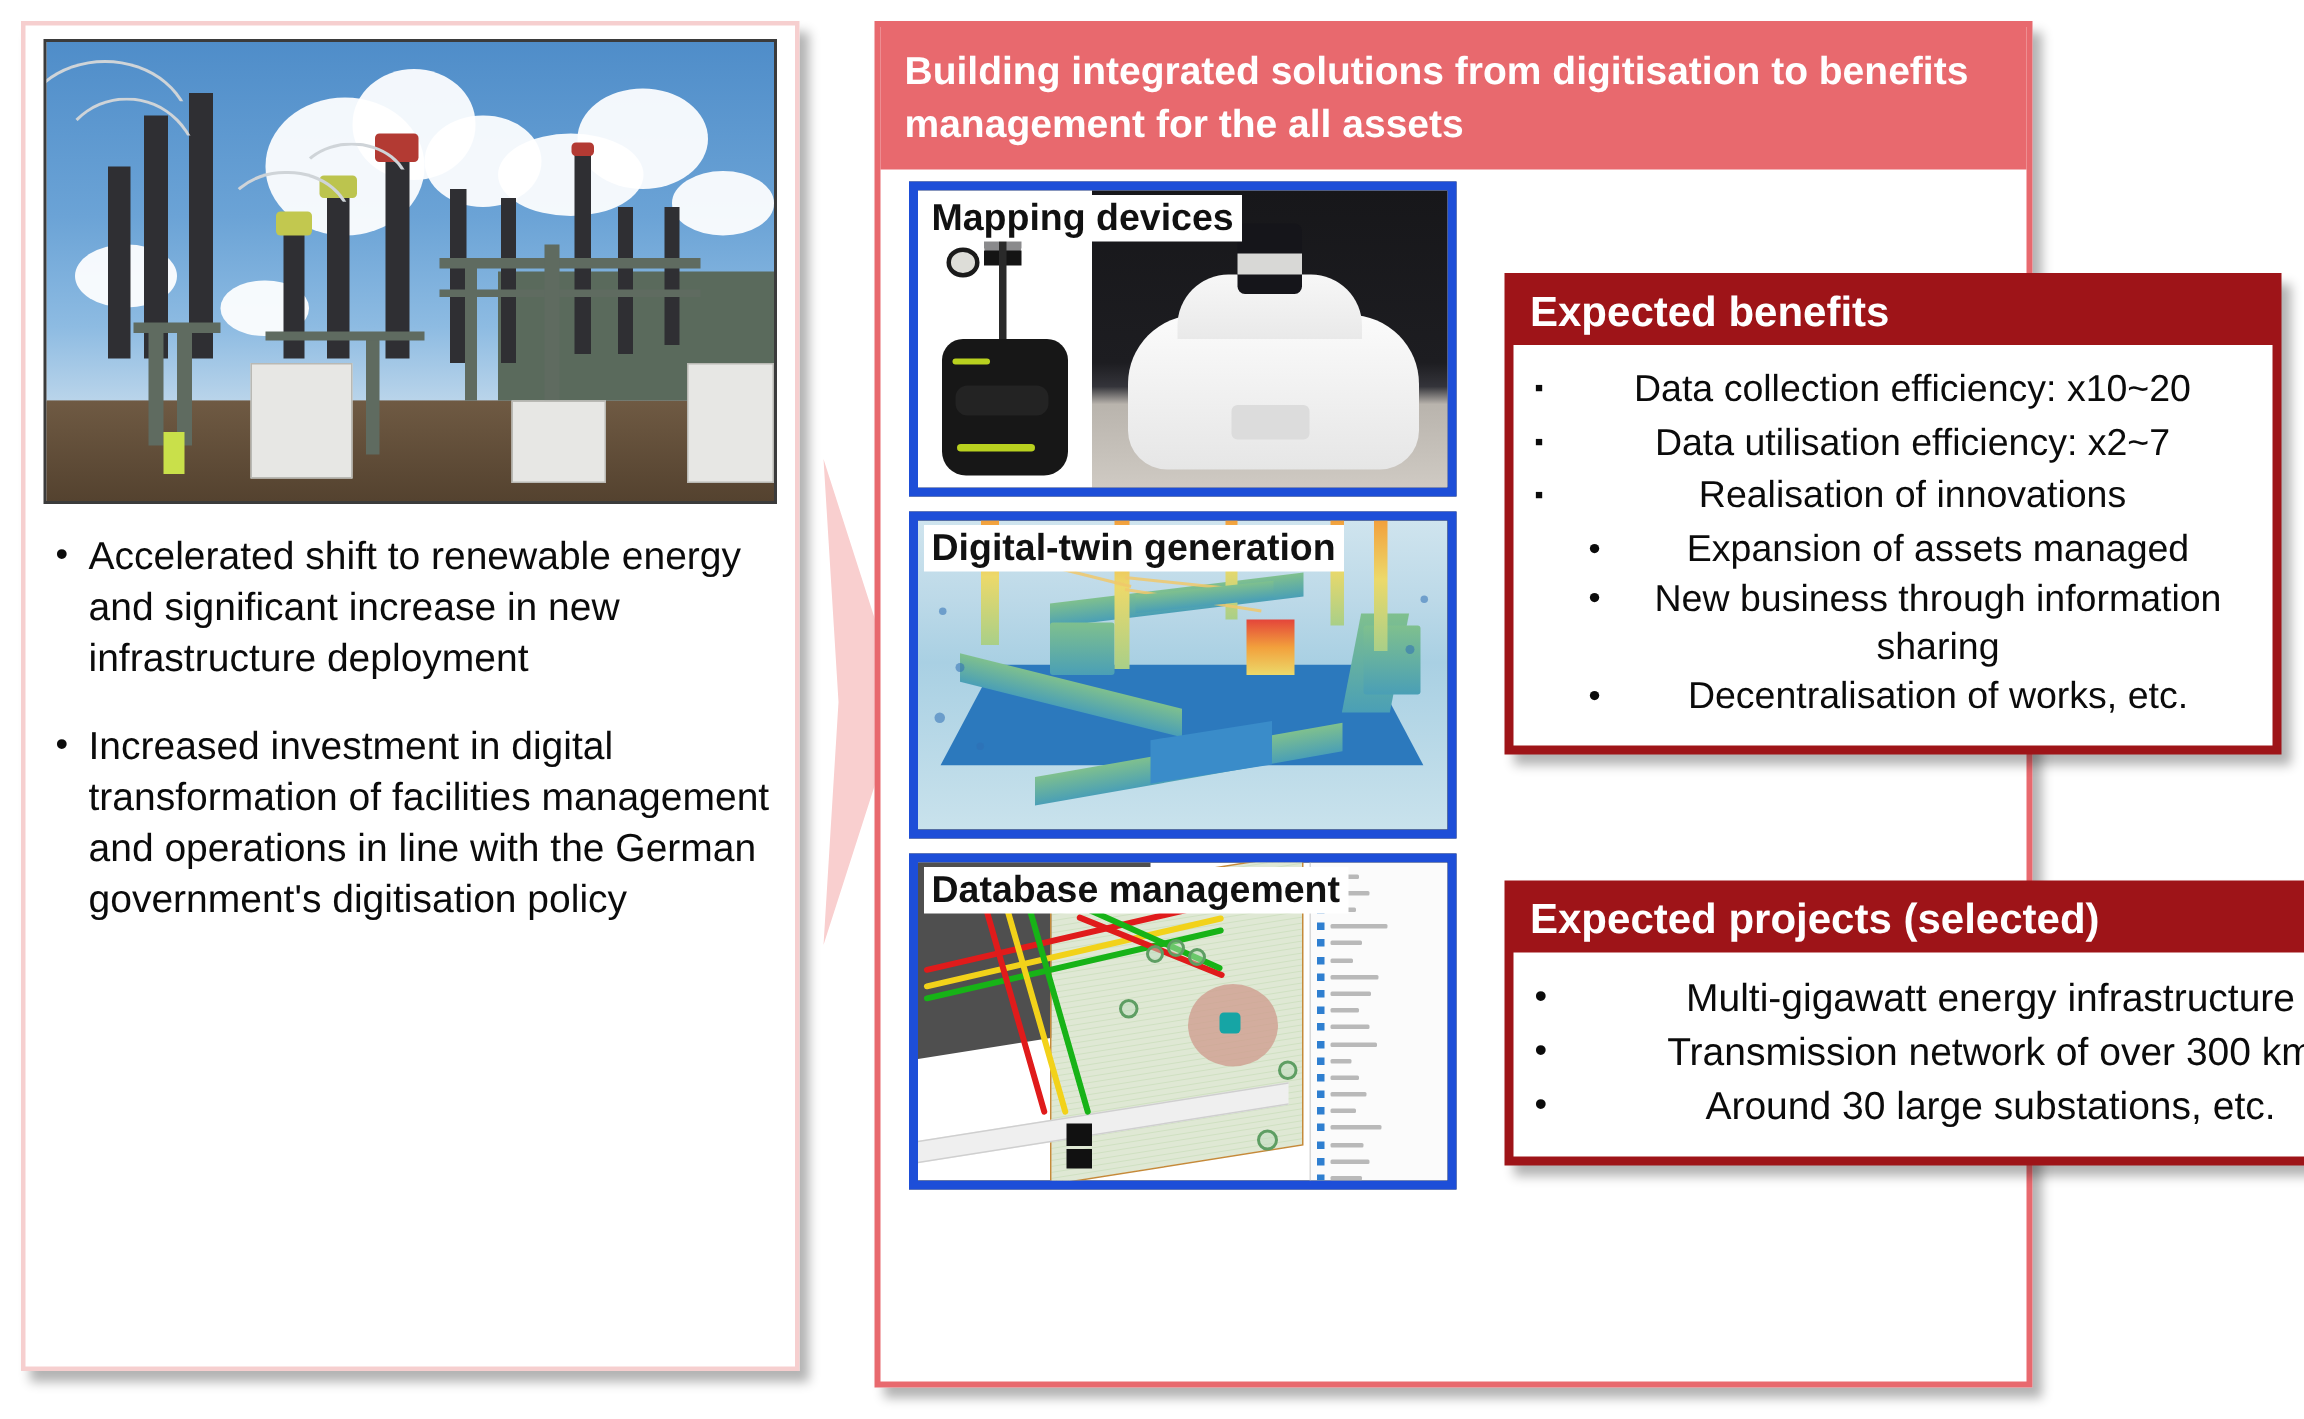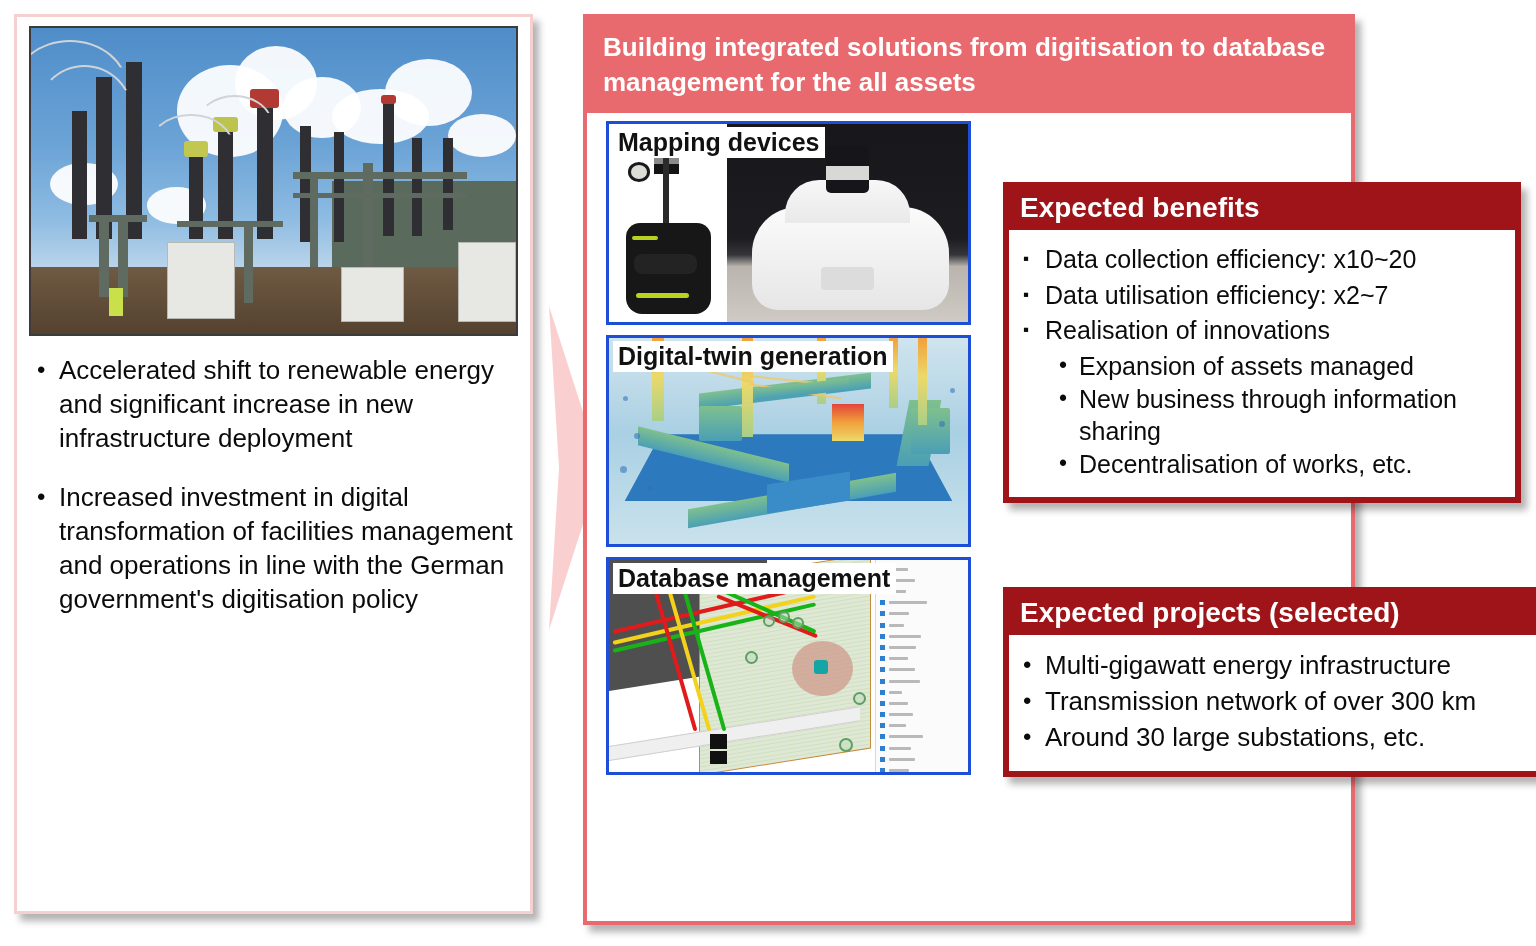--- a/index.html
+++ b/index.html
@@ -40,21 +40,21 @@
     position: absolute; left: 583px; top: 14px; width: 772px; height: 911px;
     background: #ffffff;
     border: 4px solid #e8696e;
     box-shadow: 6px 7px 7px rgba(0,0,0,.30);
   }
   #mid-header { background: #e8696e; padding: 12px 14px 14px 16px; }
   #mid-header h1 {
     font-size: 26px; font-weight: bold; color: #ffffff; line-height: 1.33;
   }
   #mid-cards { padding: 8px 0 0 19px; }
-  .card { position: relative; margin-bottom: 10px; border: 3px solid #1d4ed8; background: #404040; }
+  .card { position: relative; margin-bottom: 10px; border: 6px solid #1d4ed8; background: #404040; }
   .card-label {
     position: absolute; left: 4px; top: 3px; z-index: 4;
     background: #ffffff; color: #111; font-size: 25px; font-weight: bold;
     padding: 1px 6px 2px 5px; line-height: 1.12;
   }
   .card-img { position: relative; overflow: hidden; }
 
   
   .red-box {
     position: absolute; background: #9e1418;
@@ -68,21 +68,21 @@
   .red-box .rb-body { background: #ffffff; padding: 14px 10px 14px 14px; }
   #benefits-box { left: 1003px; top: 182px; width: 518px; }
   #projects-box { left: 1003px; top: 587px; width: 622px; }
 
   .b1 { display: flex; font-size: 25px; line-height: 1.26; color: #0b0b0b; margin-bottom: 4px; }
   .b1 .sq { flex: 0 0 22px; font-size: 17px; line-height: 1.72; }
   .b2 { display: flex; font-size: 25px; line-height: 1.26; color: #0b0b0b; margin: 2px 0 2px 36px; }
   .b2 .dot { flex: 0 0 20px; font-size: 23px; line-height: 1.28; }
   .pb { display: flex; font-size: 26px; line-height: 1.27; color: #0b0b0b; margin-bottom: 3px; }
   .pb .dot { flex: 0 0 22px; font-size: 24px; line-height: 1.30; }
-  .pb .txt, .b1 .txt, .b2 .txt { flex: 1; }
+  .pb .txt, .b1 .txt, .b2 .txt { flex: 1; text-align: center; }
 
   
   
   #substation { position: relative; width: 100%; height: 310px; border: 2px solid #3b3b3b; overflow: hidden;
                 background: linear-gradient(#4f8dc9 0%, #6ba3d6 38%, #8dbbe2 62%, #b9d4ea 78%, #7d6a52 78.5%, #6b5640 100%); }
   .cloud { position: absolute; background: #ffffff; border-radius: 50%; opacity: .93; }
   .tower { position: absolute; background: #2f2f33; }
   .ins-cap { position: absolute; border-radius: 3px; }
   .frame { position: absolute; background: #5f6b60; }
   .cab { position: absolute; background: #e7e7e4; border: 1px solid #b9b9b4; }
@@ -208,21 +208,21 @@
 
   <div id="arrow">
     <svg width="58" height="344" viewBox="0 0 58 344">
       <polygon points="6,10 58,172 6,334 16,172" fill="#f9cfcf"></polygon>
     </svg>
   </div>
 
   <div id="mid-panel">
 
     <div id="mid-header">
-      <h1>Building integrated solutions from digitisation to database management for the all assets</h1>
+      <h1>Building integrated solutions from digitisation to benefits management for the all assets</h1>
     </div>
 
     <div id="mid-cards">
 
       <div class="card" style="width:365px;">
         <div class="card-label">Mapping devices</div>
         <div class="card-img">
           <div id="map-dev">
             <div class="half-l">
               <div class="scan-head"></div>

